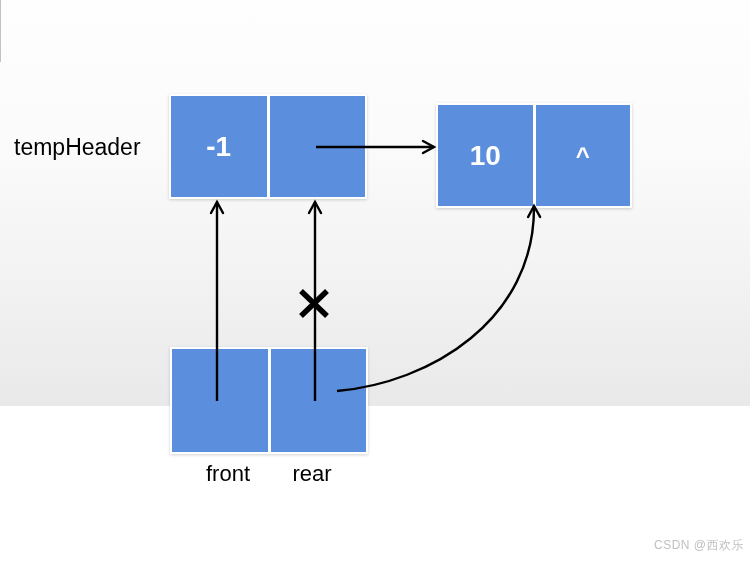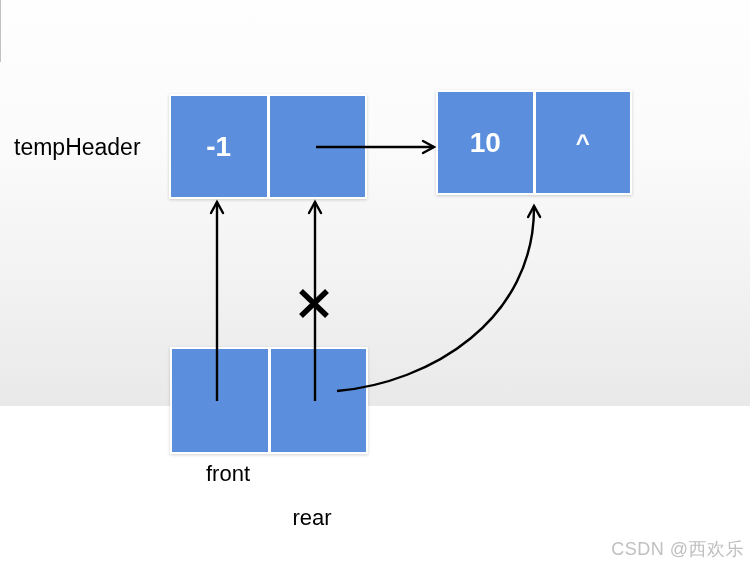--- a/index.html
+++ b/index.html
@@ -37,21 +37,21 @@
     flex: 1 1 0;
     background: #5b8fdd;
     display: flex;
     align-items: center;
     justify-content: center;
     color: #ffffff;
     font-weight: bold;
     font-size: 28px;
   }
   #node-temp-header { left: 169px; top: 94px; width: 198px; height: 105px; }
-  #node-value      { left: 436px; top: 90px; width: 196px; height: 105px; }
+  #node-value      { left: 436px; top: 103px; width: 196px; height: 105px; }
   #node-queue      { left: 170px; top: 347px; width: 198px; height: 107px; }
   #node-value .cell-next { font-size: 24px; }
 
   .text-label {
     position: absolute;
     color: #000000;
     white-space: nowrap;
   }
   #label-temp-header {
     left: 14px; top: 134px;
@@ -60,32 +60,31 @@
   #label-front {
     left: 217px; top: 461px;
     transform: translateX(-50%);
     font-size: 22px;
     margin-left: 11px;
   }
   #label-rear {
     left: 312px; top: 461px;
     transform: translateX(-50%);
     font-size: 22px;
-    margin-top: 44px;
   }
   .arrows-layer {
     position: absolute;
     inset: 0;
     pointer-events: none;
   }
   .watermark {
     position: absolute;
     top: 537px;
     right: 6px;
-    font-size: 18px;
+    font-size: 12px;
     color: #c0c0c0;
     letter-spacing: 0.5px;
     text-shadow: 1px 1px 1px #ffffff;
   }
 </style>
 </head>
 <body>
 
 <div class="stage">
 

